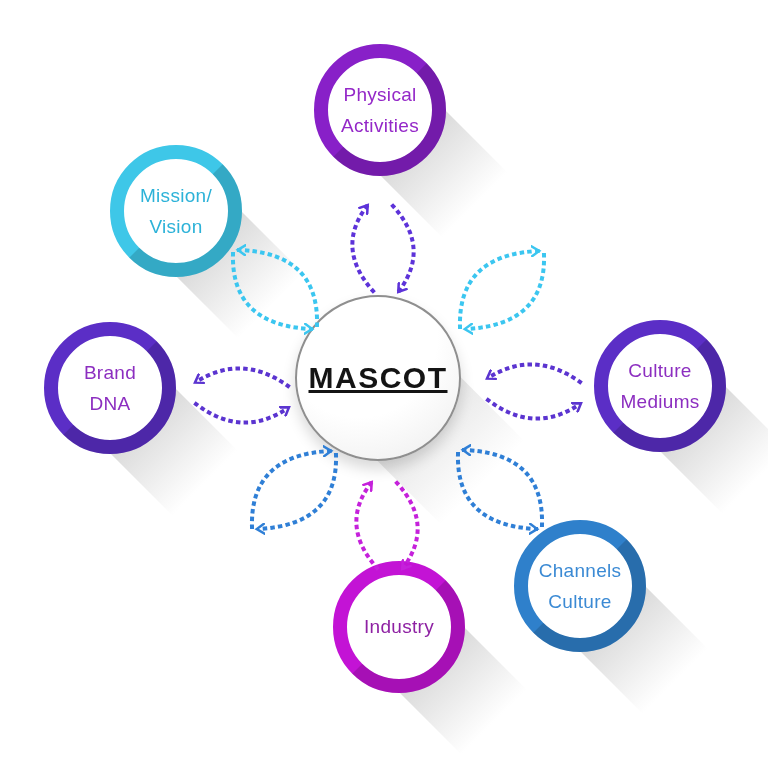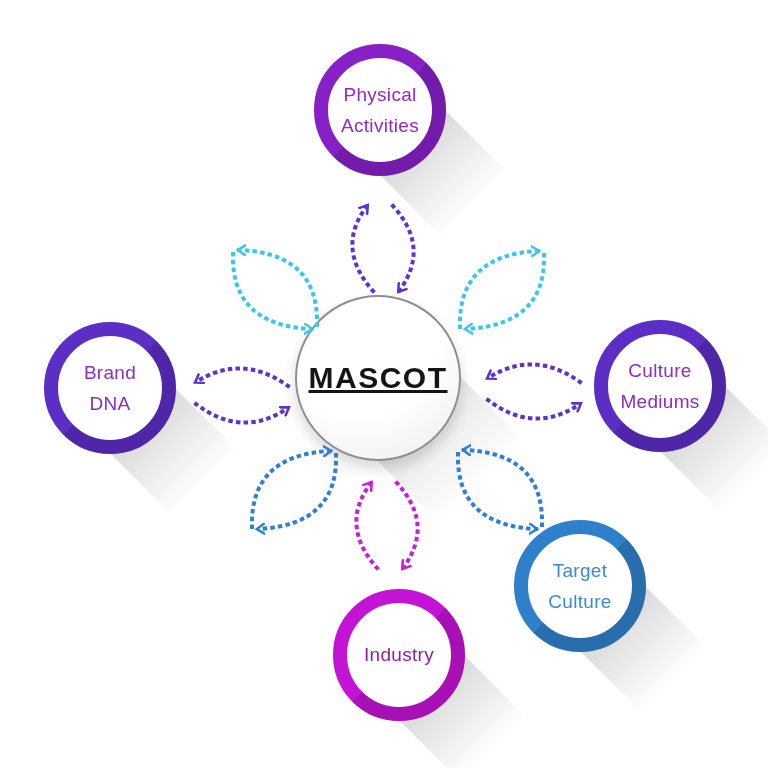--- a/index.html
+++ b/index.html
@@ -49,21 +49,21 @@
   }
 
   
   .pos-physical  { left:314px; top:44px;  }
   .pos-mission   { left:110px; top:145px; }
   .pos-target    { left:522px; top:145px; }
   .pos-brand     { left:44px;  top:322px; }
   .pos-channels  { left:594px; top:320px; }
   .pos-culture   { left:127px; top:520px; }
   .pos-digital   { left:514px; top:520px; }
-  .pos-industry  { left:333px; top:589px; }
+  .pos-industry  { left:333px; top:561px; }
 
   
   .arrow { position:absolute; z-index:3; color:var(--arrow); }
   .arr-top         { left:333px; top:193px; width:100px; height:110px; }
   .arr-bottom      { left:337px; top:470px; width:100px; height:110px; }
   .arr-right       { left:480px; top:348px; width:108px; height:88px; }
   .arr-left        { left:188px; top:352px; width:108px; height:88px; }
   .arr-topright    { left:450px; top:237px; width:105px; height:105px; }
   .arr-topleft     { left:223px; top:237px; width:105px; height:105px; }
   .arr-bottomright { left:448px; top:437px; width:105px; height:105px; }
@@ -176,21 +176,21 @@
         <span>Culture</span>
         <span>Mediums</span>
       </div>
     </div>
   </div>
 
   <div class="node pos-digital" style="--ring: #2F80CB; --text: #3B8AD4;">
     <div class="wedge"></div>
     <div class="ring">
       <div class="label">
-        <span>Target</span>
+        <span>Channels</span>
         <span>Culture</span>
       </div>
     </div>
   </div>
 
   <div class="node pos-industry" style="--ring: #C313D5; --text: #8E21A3;">
     <div class="wedge"></div>
     <div class="ring">
       <div class="label">
         <span>Industry</span>
@@ -202,20 +202,29 @@
   <div class="node pos-brand" style="--ring: #5B2EC6; --text: #8C2EC0;">
     <div class="wedge"></div>
     <div class="ring">
       <div class="label">
         <span>Brand</span>
         <span>DNA</span>
       </div>
     </div>
   </div>
 
+  <div class="node pos-mission" style="--ring: #3EC7E8; --text: #2CB2D8;">
+    <div class="wedge"></div>
+    <div class="ring">
+      <div class="label">
+        <span>Mission/</span>
+        <span>Vision</span>
+      </div>
+    </div>
+  </div>
 
   <div class="center-node">
     <div class="wedge"></div>
     <div class="center-circle">
       <span class="center-label">MASCOT</span>
     </div>
   </div>
 
 </div>
 

